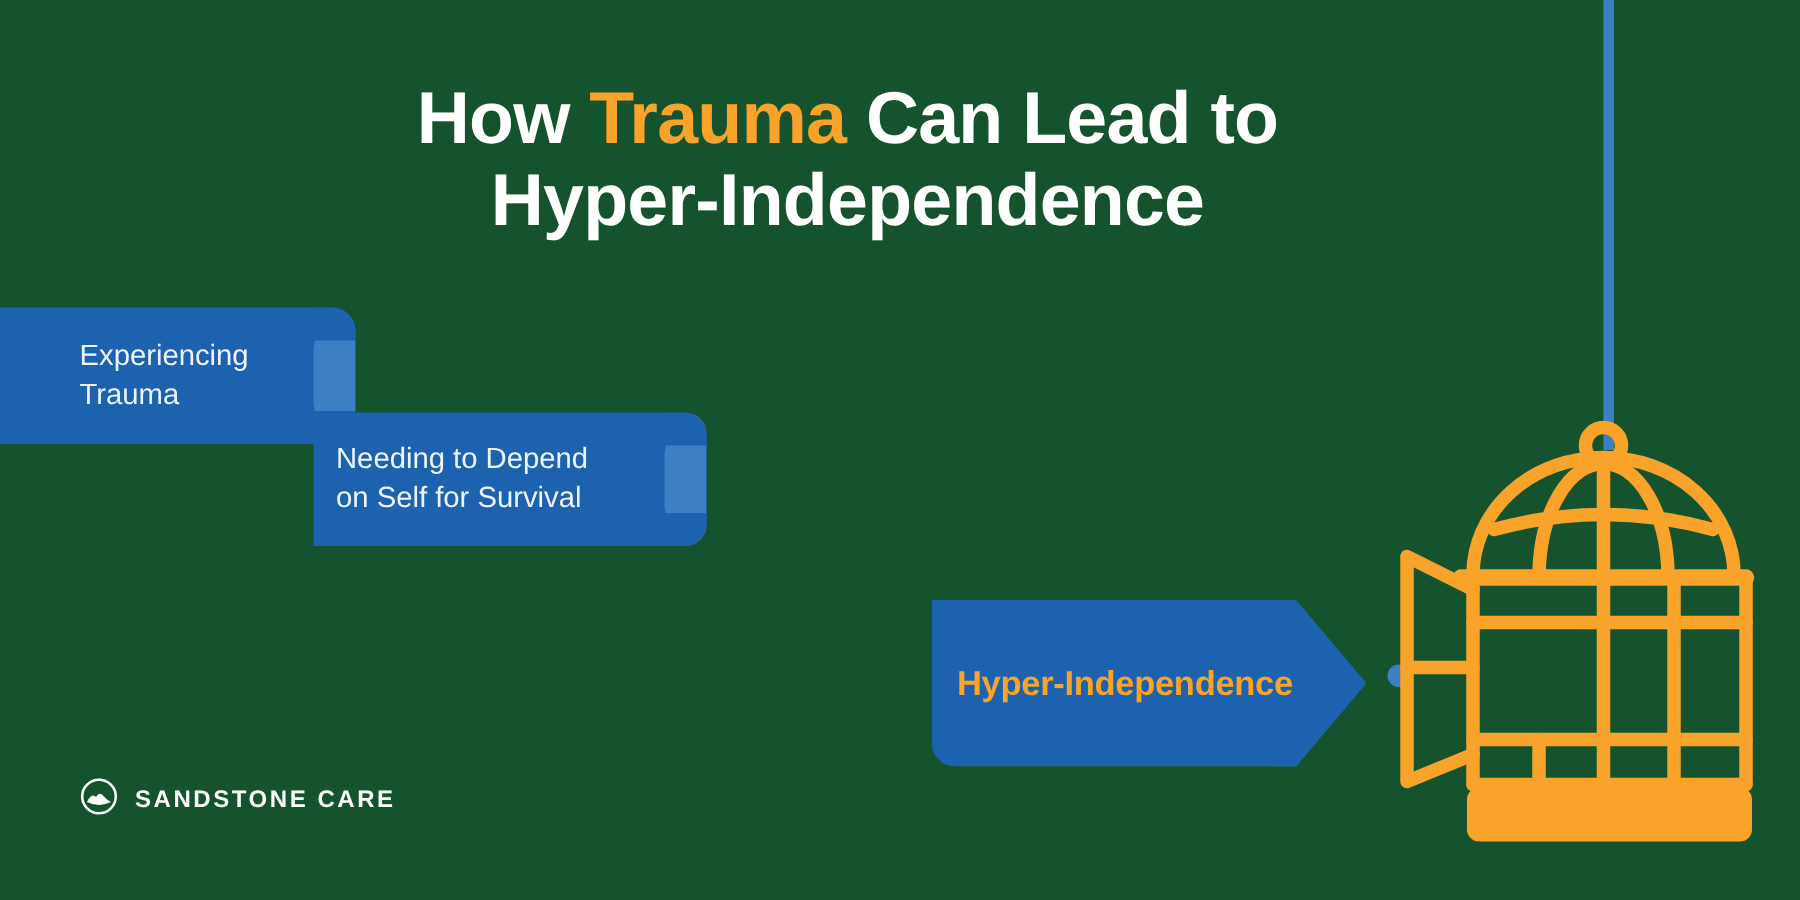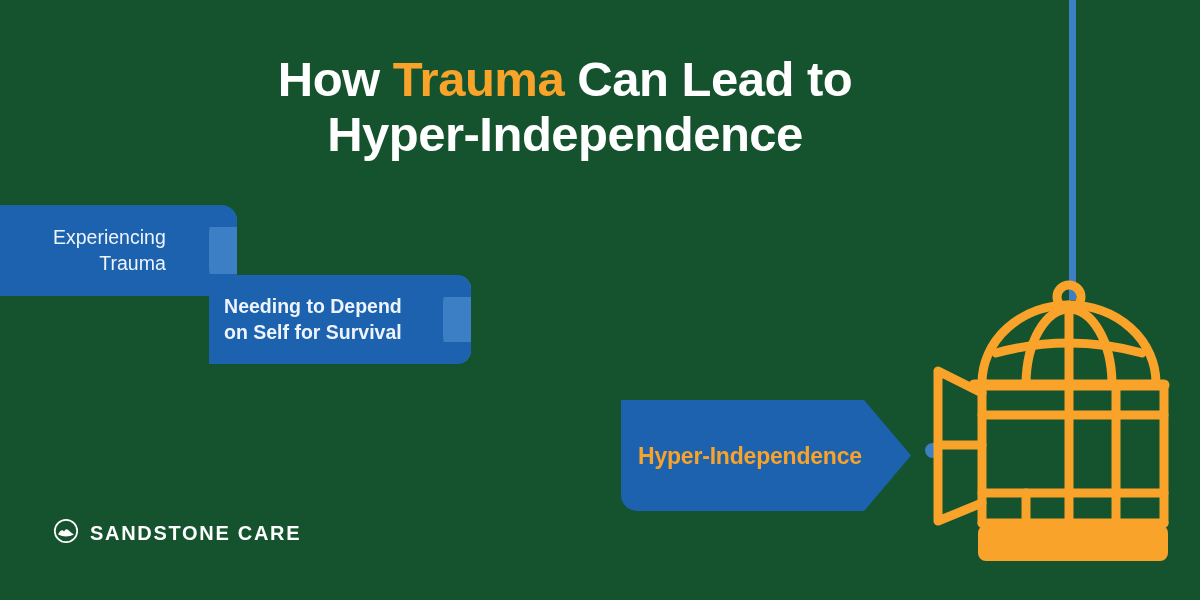--- a/index.html
+++ b/index.html
@@ -34,21 +34,20 @@
 
   
   .step {
     position: absolute;
     box-sizing: border-box;
     background: #1d62ae;
     border-radius: 0 14px 14px 0;
     display: flex;
     align-items: center;
     overflow: hidden;
-    text-align: right;
   }
   .step .fold {
     position: absolute;
     right: 0;
     top: 0;
     width: 28px;
     height: 100%;
     background: #3d7fc4;
     border-radius: 28px 0 0 28px;
   }
@@ -68,21 +67,21 @@
     z-index: 2;
     color: #eef4fb;
     font-size: 19.5px;
     line-height: 1.32;
     white-space: pre-line;
   }
 
   #step-0 { left: 0px;   top: 205px; width: 237px; height: 91px;  border-radius: 0 16px 16px 0; }
   #step-0 .step-label { margin-left: 53px; }
   #step-1 { left: 209px; top: 275px; width: 262px; height: 89px; }
-  #step-1 .step-label { margin-left: 15px; font-weight: bold; }
+  #step-1 .step-label { margin-left: 15px; }
   #step-2 { left: 425px; top: 345px; width: 243px; height: 86px; }
   #step-2 .step-label { margin-left: 21px; }
 
   
   #arrow {
     position: absolute;
     left: 621px;
     top: 400px;
     width: 290px;
     height: 111px;
@@ -140,21 +139,21 @@
   #logo {
     position: absolute;
     left: 53px;
     top: 518px;
     display: flex;
     align-items: center;
     gap: 11px;
   }
   #logo-text {
     color: #ffffff;
-    font-size: 20px;
+    font-size: 16px;
     font-weight: bold;
     letter-spacing: 1.7px;
   }
 </style>
 </head>
 <body>
 
 <div id="infographic">
 
   <div id="hang-line"></div>

